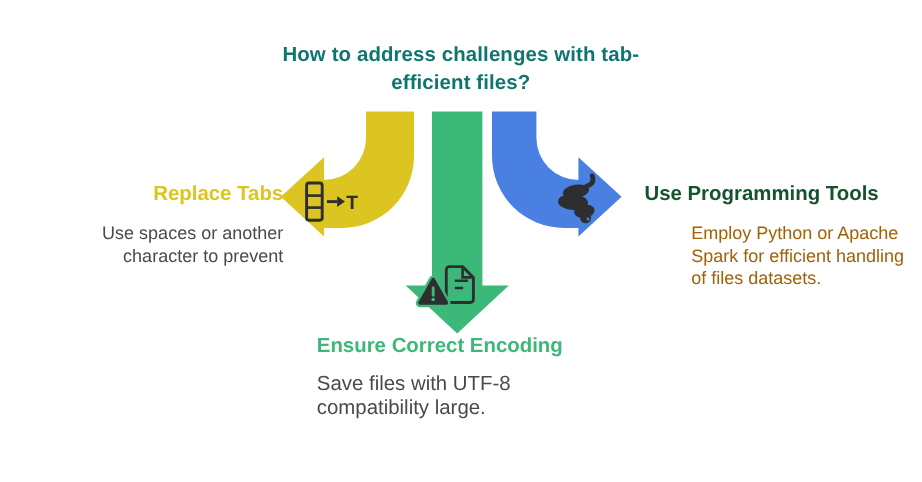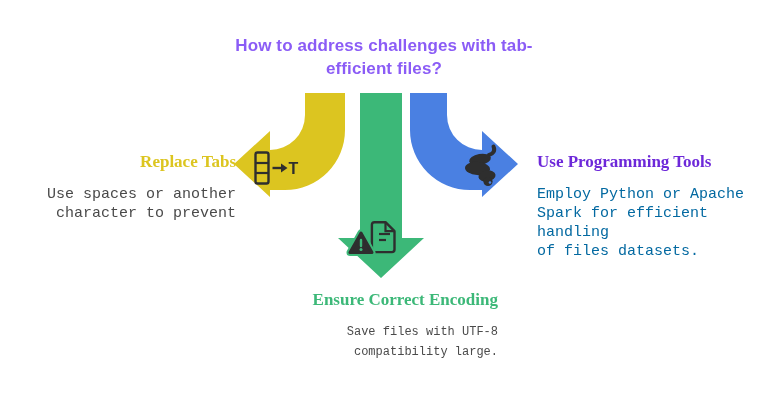--- a/index.html
+++ b/index.html
@@ -8,33 +8,33 @@
     font-family:"Liberation Sans",sans-serif;overflow:hidden;
   }
   .title{
     position:absolute;left:0;top:34px;width:768px;margin:0;
     text-align:center;font-size:17px;font-weight:700;line-height:23px;
     letter-spacing:.1px;
   }
   .title .line{display:block;}
   .arrow-svg{position:absolute;left:0;top:0;}
   .branch{position:absolute;}
-  .branch-heading{font-size:17px;font-weight:700;line-height:20px;font-family:Liberation Serif, serif;}
-  .branch-desc{margin-top:13px;font-size:15px;line-height:19px;font-family:Liberation Mono, monospace;}
+  .branch-heading{font-size:17px;font-weight:700;line-height:20px;}
+  .branch-desc{margin-top:13px;font-size:15px;line-height:19px;}
   .branch-left{left:18px;top:152px;width:218px;text-align:right;}
   .branch-right{left:537px;top:152px;width:230px;text-align:left;}
-  .branch-bottom{left:264px;top:290px;width:234px;text-align:right;}
-  .branch-bottom .branch-desc{margin-top:12px;line-height:20px;font-size:12px;}
+  .branch-bottom{left:264px;top:278px;width:234px;text-align:left;}
+  .branch-bottom .branch-desc{margin-top:12px;line-height:20px;font-size:17px;}
 </style>
 </head>
 <body>
 
 <div class="canvas">
 
-  <h1 class="title" style="color: #8b5cf6;">
+  <h1 class="title" style="color: #0f766e;">
     <span class="line">How to address challenges with tab-</span>
     <span class="line">efficient files?</span>
   </h1>
 
   <svg class="arrow-svg" width="768" height="402" viewBox="0 0 768 402">
 
     <path d="M 305 93 L 345 93 L 345 130 A 60 60 0 0 1 285 190 L 270 190
              L 270 197 L 234 164 L 270 131 L 270 150 A 35 35 0 0 0 305 115 Z" fill="#dcc520"></path>
 
     <path d="M 360 93 L 402 93 L 402 238 L 424 238 L 381 278 L 338 238 L 360 238 Z" fill="#3cb878"></path>
@@ -75,22 +75,22 @@
 
   <div class="branch branch-left">
     <div class="branch-heading" style="color: rgb(220, 197, 32);">Replace Tabs</div>
     <div class="branch-desc" style="color: rgb(74, 74, 74);">
       <div>Use spaces or another</div>
       <div>character to prevent</div>
     </div>
   </div>
 
   <div class="branch branch-right">
-    <div class="branch-heading" style="color: #6d28d9;">Use Programming Tools</div>
-    <div class="branch-desc" style="color: #0369a1;">
+    <div class="branch-heading" style="color: #14532d;">Use Programming Tools</div>
+    <div class="branch-desc" style="color: #a16207; margin-left: 39px;">
       <div>Employ Python or Apache</div>
       <div>Spark for efficient handling</div>
       <div>of files datasets.</div>
     </div>
   </div>
 
   <div class="branch branch-bottom">
     <div class="branch-heading" style="color: rgb(60, 184, 120);">Ensure Correct Encoding</div>
     <div class="branch-desc" style="color: rgb(74, 74, 74);">
       <div>Save files with UTF-8</div>

